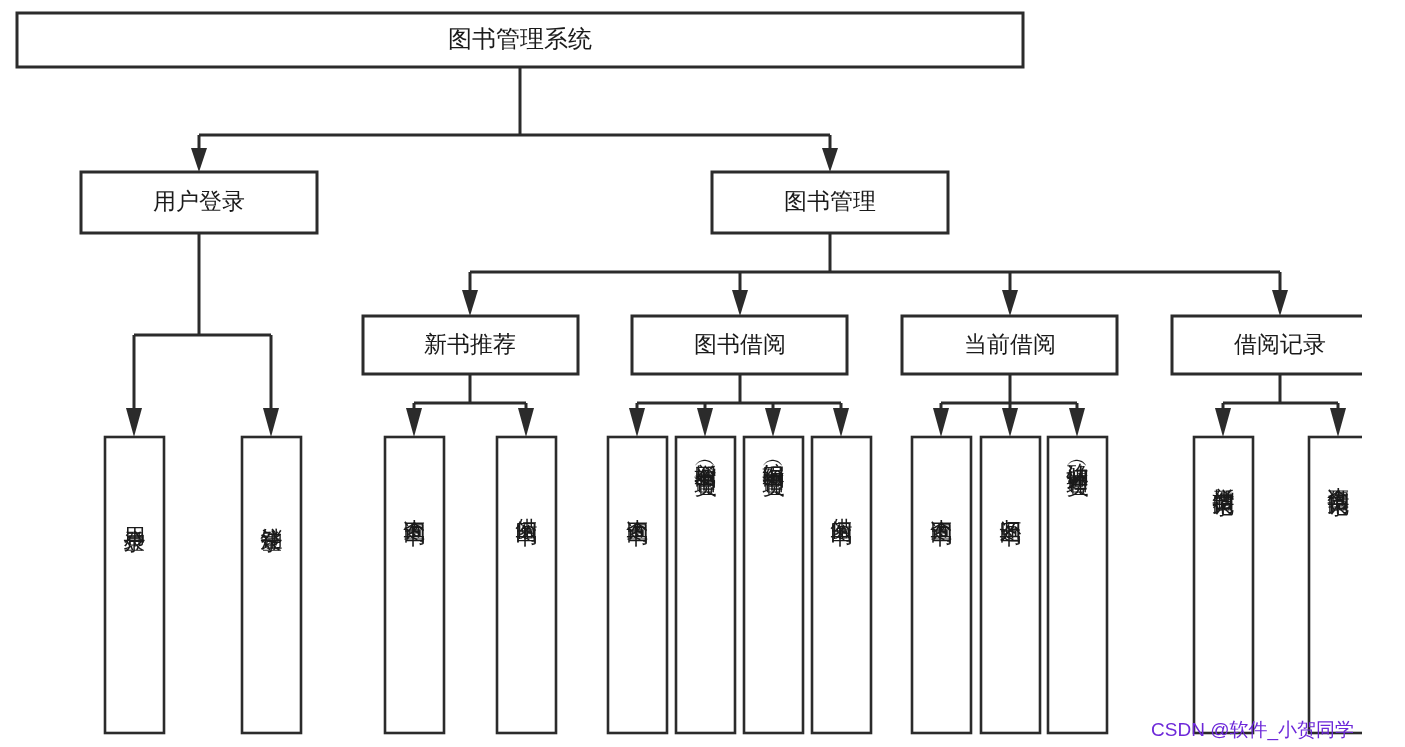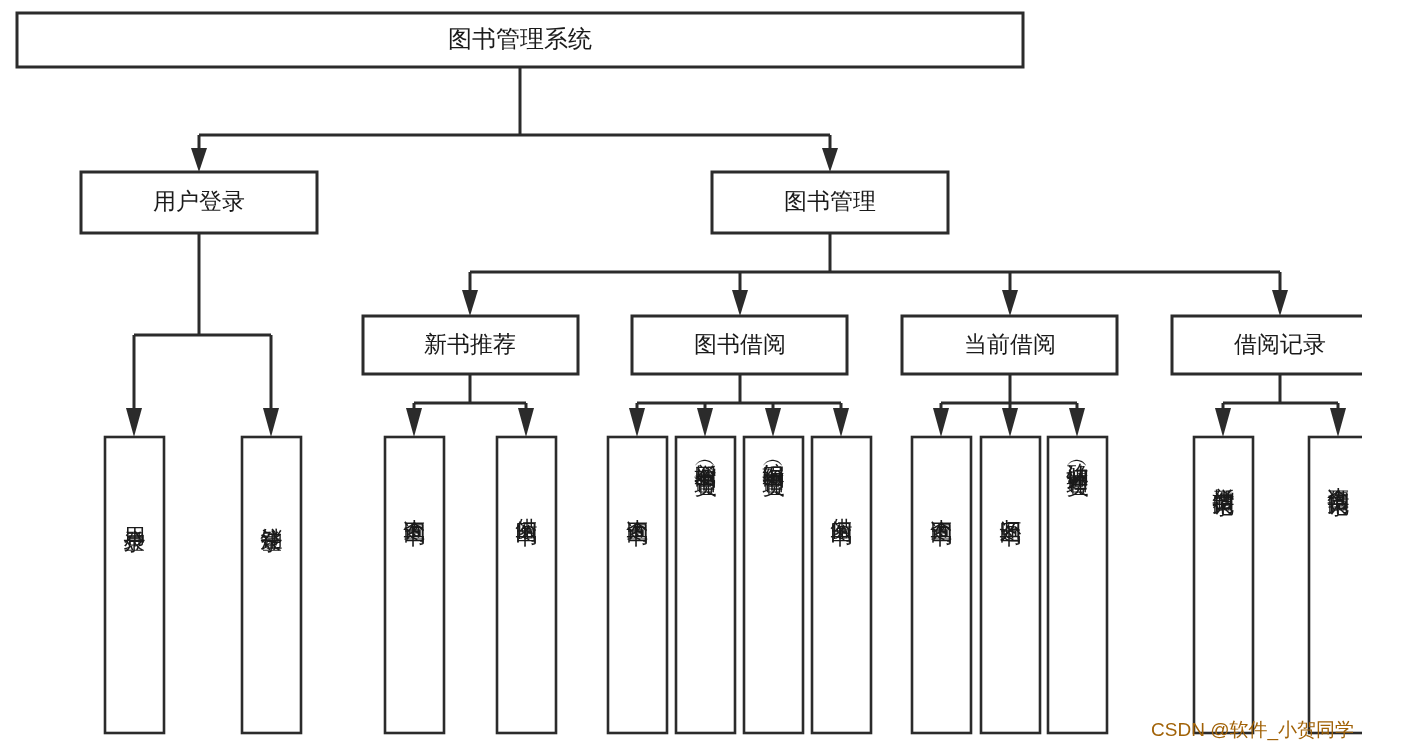--- a/index.html
+++ b/index.html
@@ -74,21 +74,21 @@
     color: #1a1a1a;
     letter-spacing: 2px;
     white-space: nowrap;
   }
   .watermark {
     position: absolute;
     right: 8px;
     bottom: 4px;
     font-family: "Liberation Sans", "DejaVu Sans", sans-serif;
     font-size: 19px;
-    color: #a16207;
+    color: #6d28d9;
     white-space: nowrap;
     pointer-events: none;
   }
 </style>
 </head>
 <body>
 
 <div id="diagram-root">
 
   <svg id="org-chart" viewBox="0 0 1405 747">

